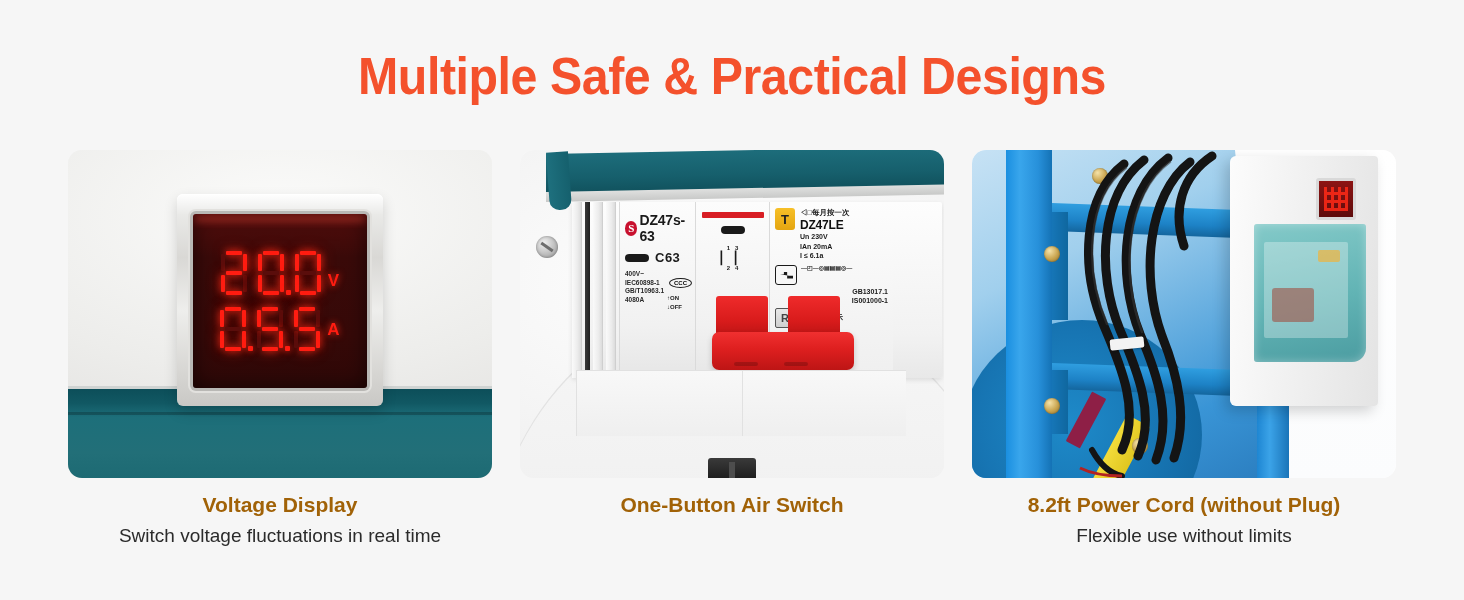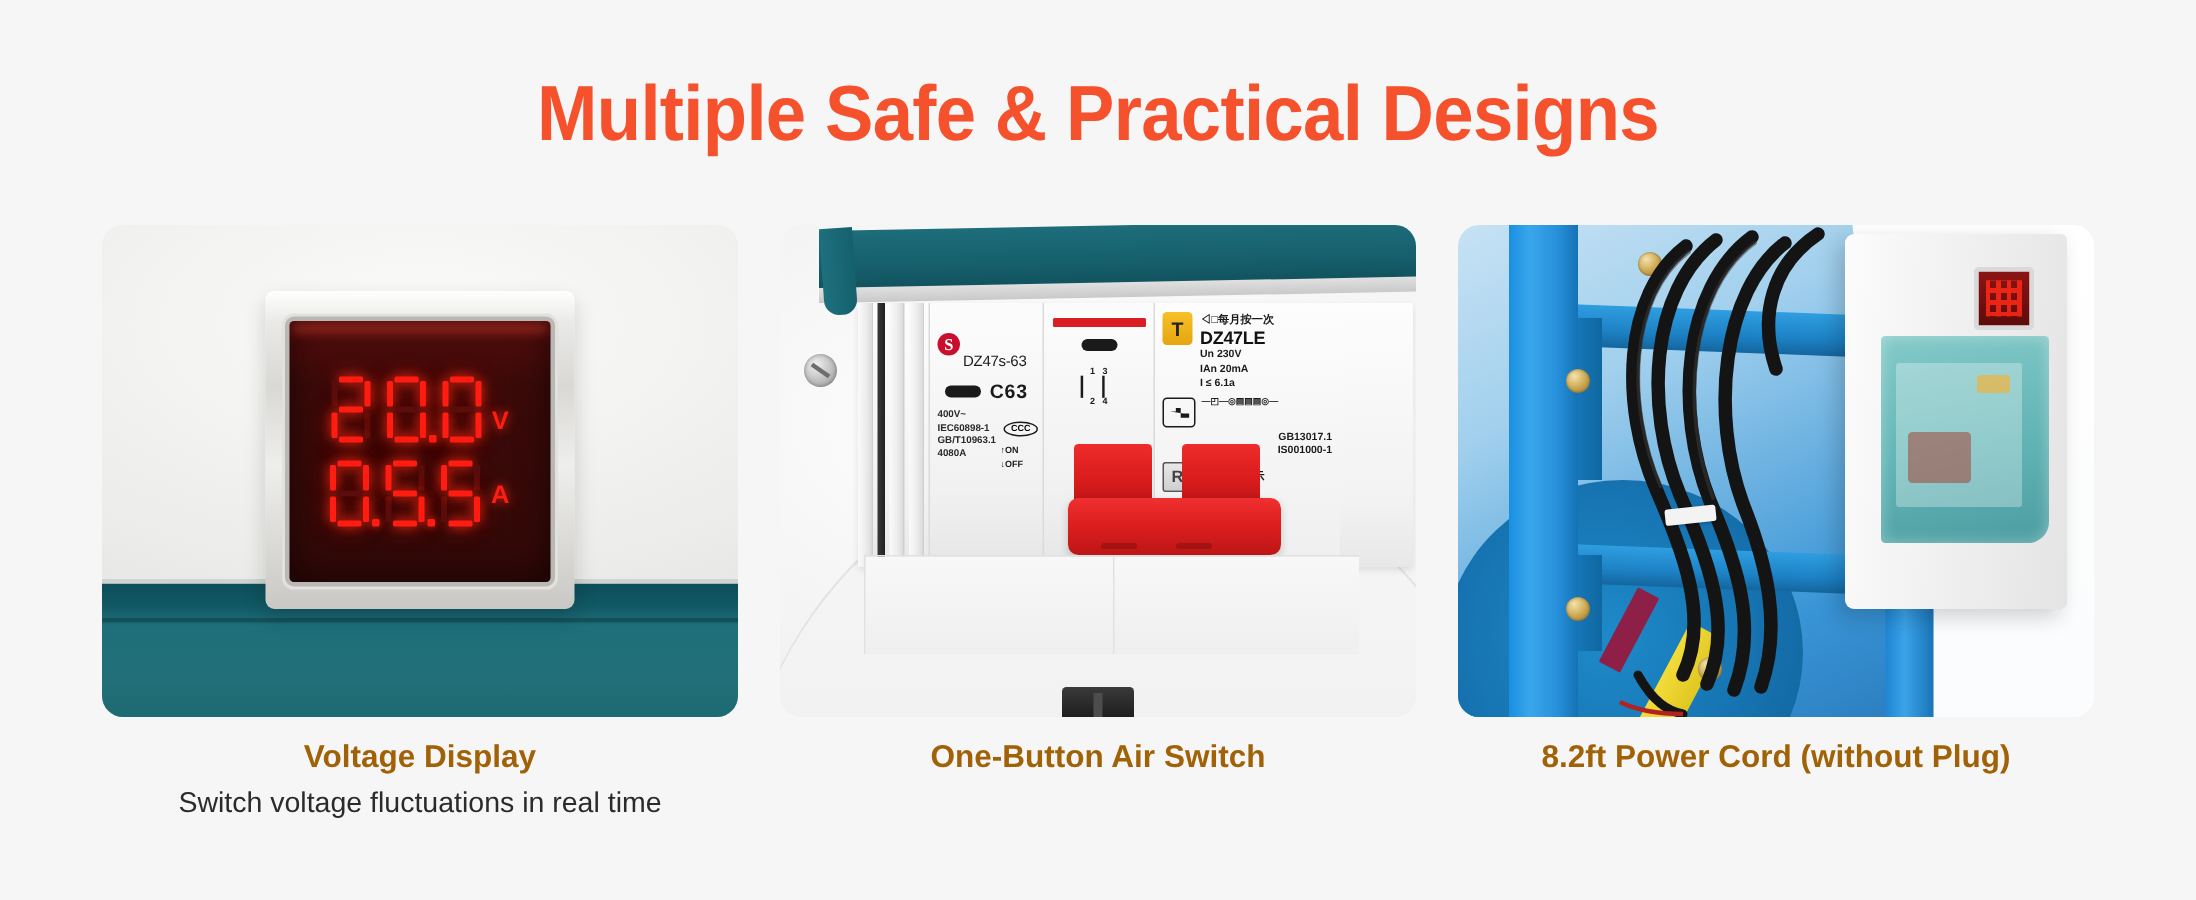--- a/index.html
+++ b/index.html
@@ -249,22 +249,22 @@
   .brk3 { width: 124px; background: linear-gradient(180deg,#fdfdfd,#efefef); }
 
   .logo-row { display:flex; align-items:center; gap:2px; margin-top:4px;}
   .logo-s {
     width: 15px; height: 15px; border-radius: 50%;
     background: #c8102e;
     color: #fff; font-size: 11px; font-weight: 700;
     display:flex; align-items:center; justify-content:center;
     font-family: "Liberation Serif", serif;
   }
-  .mdl { font-size: 10px; font-weight: 400; color:#1a1a1a; letter-spacing:-0.2px;margin-top:24px;}
-  .c63row { display:flex; align-items:center; gap:6px; margin-top:6px;justify-content:center;}
+  .mdl { font-size: 14px; font-weight: 700; color:#1a1a1a; letter-spacing:-0.2px;}
+  .c63row { display:flex; align-items:center; gap:6px; margin-top:6px;}
   .blackpill { width:24px; height:8px; border-radius:5px; background:#1a1a1a;}
   .c63 { font-size:13px; font-weight:700; color:#1a1a1a; letter-spacing:0.5px;}
   .specs { margin-top:5px; font-size:6.5px; line-height:8.5px; color:#2a2a2a; font-weight:700;}
   .ccc {
     display:inline-block; border:1.2px solid #1a1a1a; border-radius:50%;
     font-size:6px; padding:1px 4px; font-weight:700; margin-left:2px;
   }
   .onoff { font-size:6px; line-height:9px; font-weight:700; color:#1a1a1a;}
   .redbar { width:62px; height:6px; background:#d81e24; margin:4px auto 0 auto; border-radius:1px;}
   .schem { font-size:6px; color:#1a1a1a; font-weight:700; line-height:8px; margin-top:10px;}
@@ -678,15 +678,16 @@
         </g>
         <g fill="none" stroke="#141414" stroke-width="6" stroke-linecap="round">
           <path d="M120 300 C 130 318, 140 324, 150 326"></path>
         </g>
         <path d="M108 318 C 120 324, 136 326, 150 326" fill="none" stroke="#b22222" stroke-width="3"></path>
       </svg>
       <div class="tie"></div>
     </div>
 
     <div class="card-title">8.2ft Power Cord (without Plug)</div>
+    <div class="card-sub">Flexible use without limits</div>
   </div>
 
 </div>
 
 </body></html>

